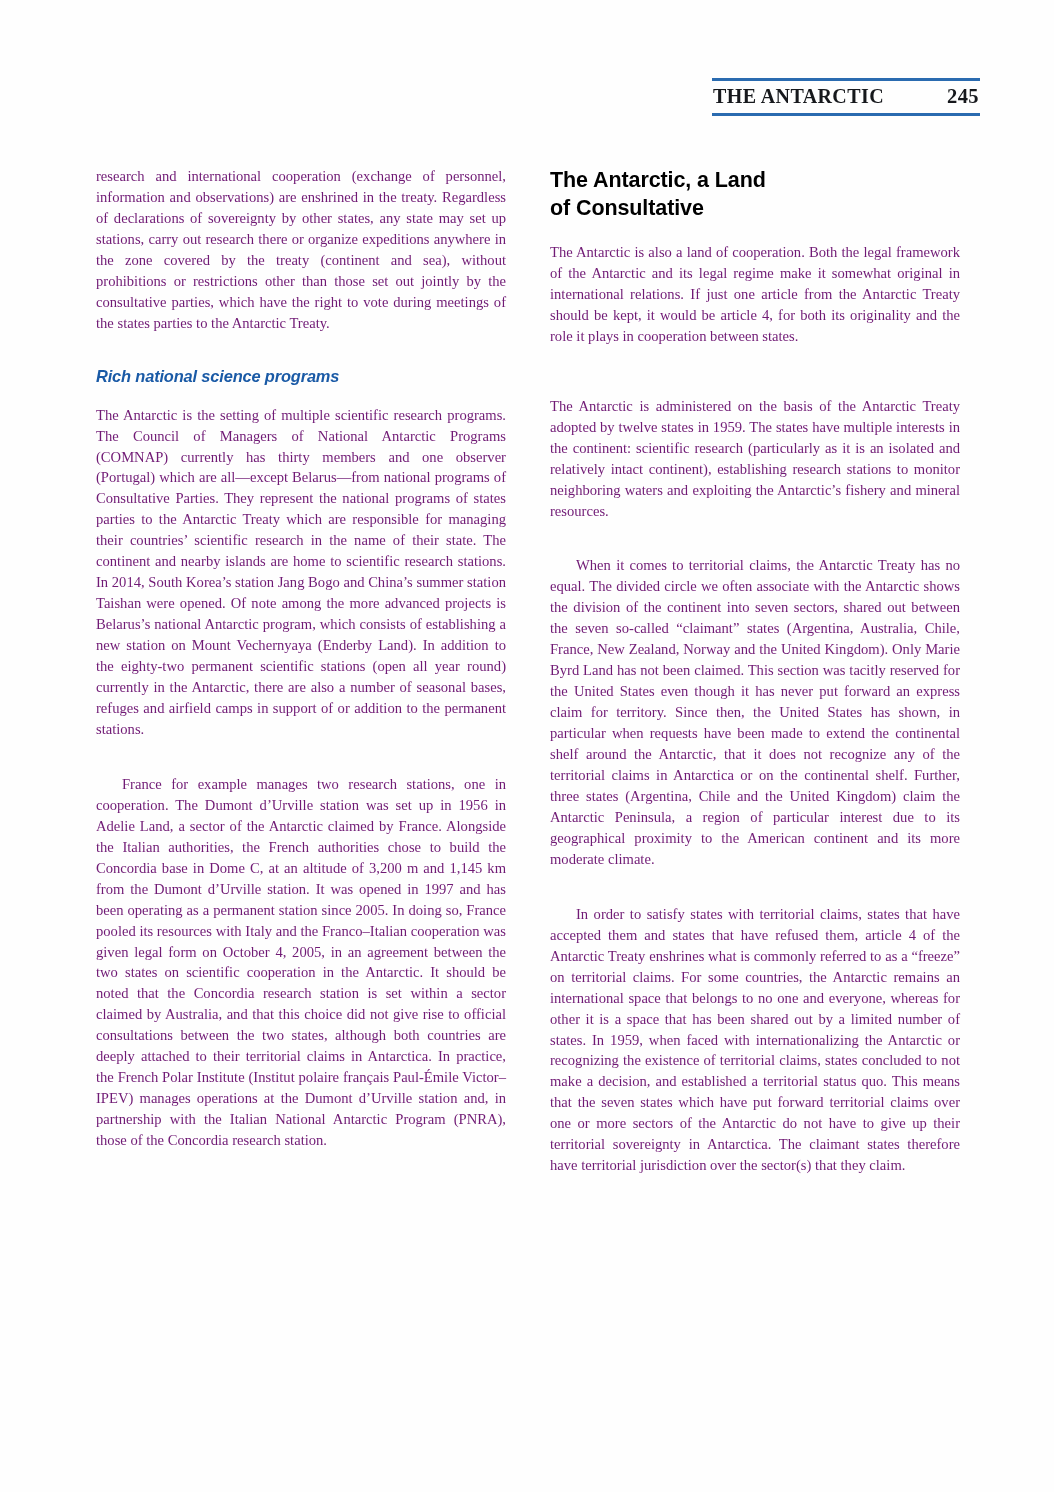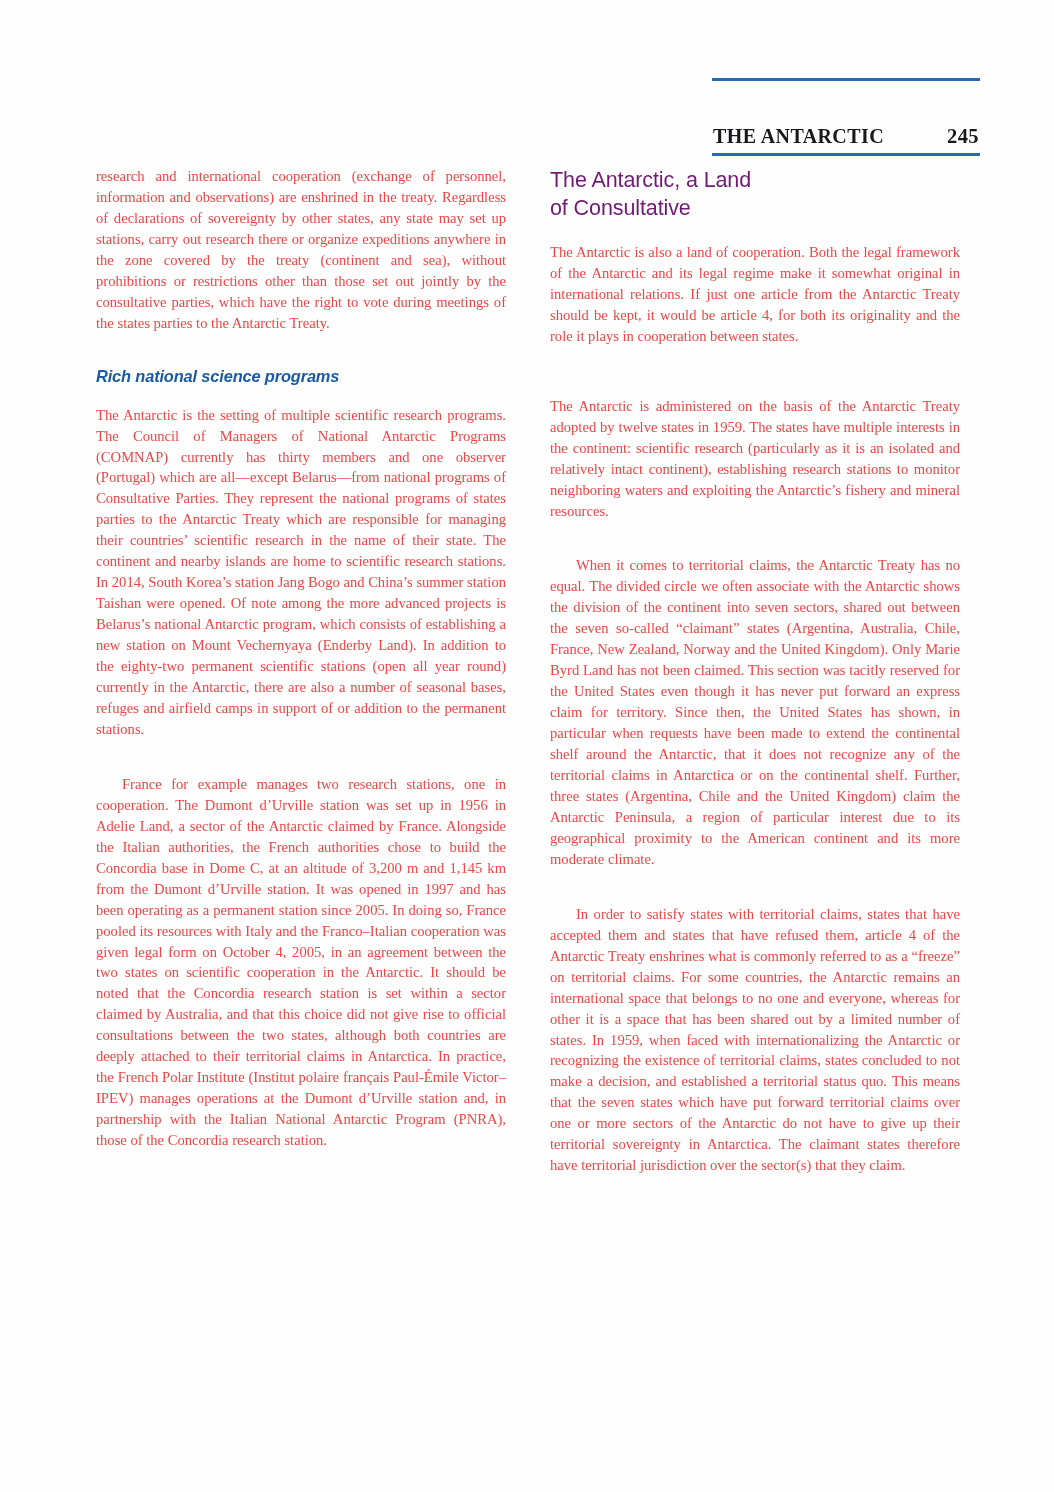--- a/index.html
+++ b/index.html
@@ -43,21 +43,21 @@
     justify-content: space-between;
     font-family: "Liberation Serif", "DejaVu Serif", serif;
     font-weight: bold;
     font-size: 20px;
     letter-spacing: 0.4px;
     color: #16181c;
     padding: 0 1px;
     text-align: center;
   }
   .header-title { white-space: nowrap; }
-  .header-pageno { font-size: 20.5px; margin-top: 40px; }
+  .header-pageno { font-size: 20.5px; }
 
   
   .columns {
     position: absolute;
     top: 166px;
     left: 96px;
     width: 864px;
     height: 1230px;
     display: flex;
     gap: 44px;
@@ -68,33 +68,33 @@
   }
 
   
   p.body {
     margin: 0 0 0 0;
     font-size: 14.6px;
     line-height: 20.95px;
     text-align: justify;
     text-justify: inter-word;
     hyphens: none;
-    color: #ef4444;
+    color: #701a75;
   }
   p.body.indent { text-indent: 26px; }
   p.body + p.body { margin-top: 34px; }
 
   h2.section-heading {
     margin: 0 0 0 0;
     font-family: "Liberation Sans", "DejaVu Sans", sans-serif;
-    font-weight: normal;
+    font-weight: bold;
     font-style: normal;
     font-size: 21.5px;
     line-height: 28px;
-    color: #701a75;
+    color: #000000;
     letter-spacing: -0.1px;
   }
   h3.sub-heading {
     margin: 0;
     font-family: "Liberation Sans", "DejaVu Sans", sans-serif;
     font-weight: bold;
     font-style: italic;
     font-size: 16.4px;
     line-height: 22px;
     color: #1a5aa6;

